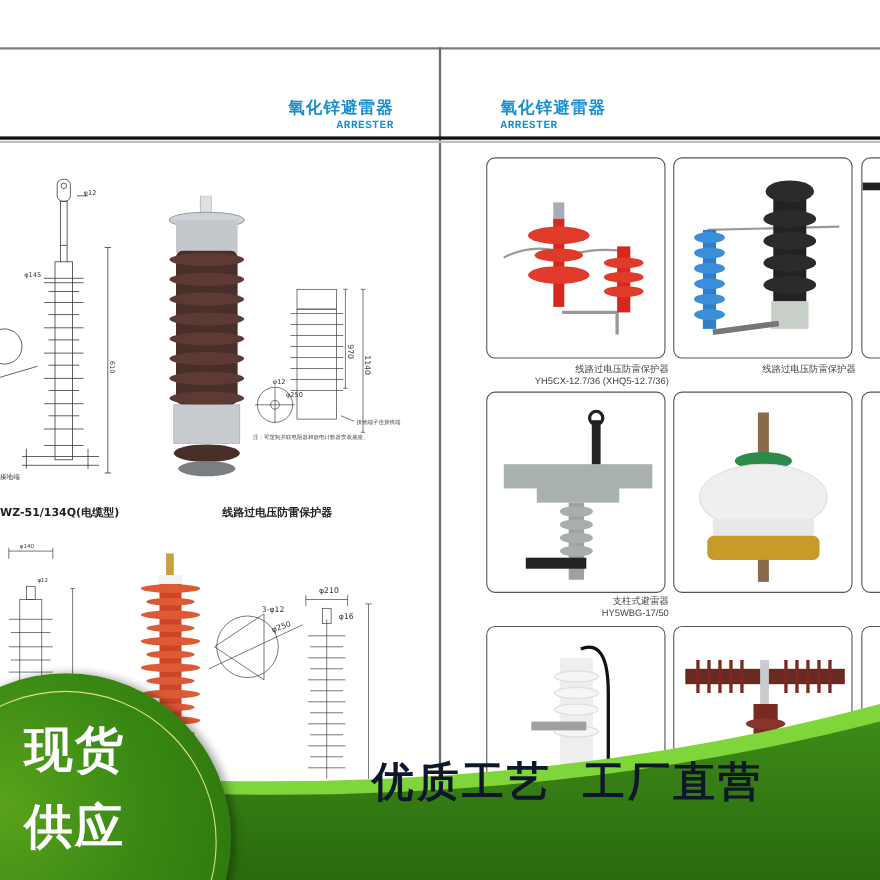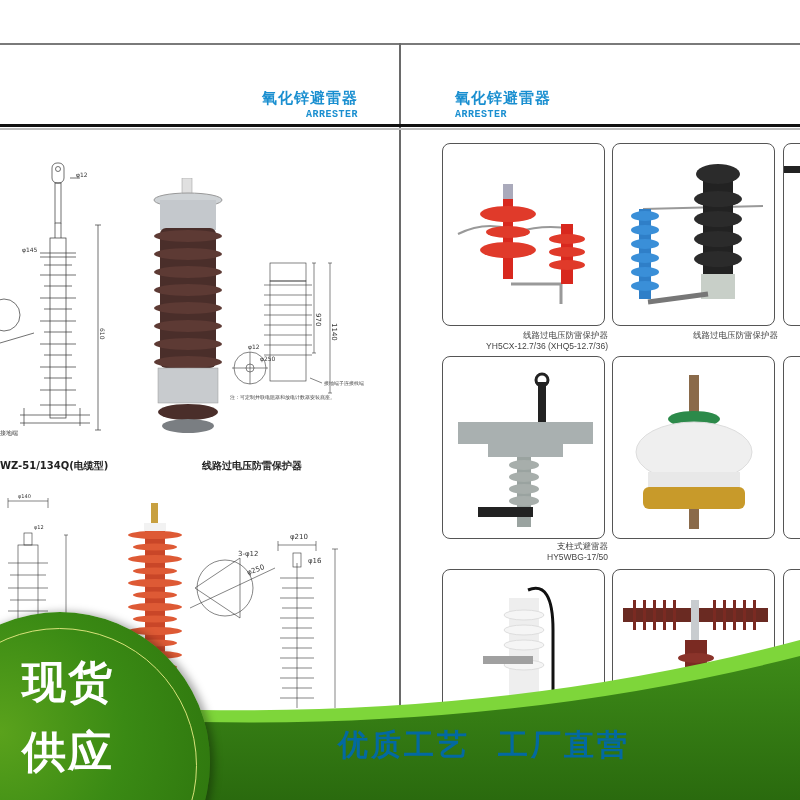--- a/index.html
+++ b/index.html
@@ -24,21 +24,21 @@
   .card { position:absolute; width:163px; height:183px; border:1px solid #555; border-radius:8px; background:#fff; box-sizing:border-box; overflow:hidden; }
   .card-caption { position:absolute; width:170px; text-align:right; font-size:8.5px; color:#444; line-height:11px; font-family:"Liberation Sans", sans-serif; }
 
   
   .banner { position:absolute; left:0; top:0; width:800px; height:800px; pointer-events:none; }
   .circle-badge { position:absolute; left:-90px; top:612px; width:300px; height:300px; border-radius:50%;
      background:radial-gradient(circle at 30% 40%, #5aa21c 0%, #3a8a14 45%, #2a6e0c 100%);
      box-shadow:4px 0 8px rgba(0,0,0,0.35); }
   .circle-ring { position:absolute; left:-78px; top:628px; width:275px; height:275px; border-radius:50%; border:1px solid #d8e27a; box-sizing:border-box; }
   .badge-text { position:absolute; left:22px; color:#fff; font-weight:bold; font-size:44px; line-height:68px; letter-spacing:2px; font-family:"DejaVu Sans", sans-serif; }
-  .slogan { position:absolute; left:338px; top:725px; color:#0369a1; font-weight:bold; font-size:30px; letter-spacing:3px; white-space:nowrap; }
+  .slogan { position:absolute; left:338px; top:686px; color:#0f172a; font-weight:bold; font-size:38px; letter-spacing:3px; white-space:nowrap; }
   .slogan span { margin-right:28px; }
 </style>
 </head>
 <body>
 
 <div class="page-frame">
   <div class="top-border"></div>
   <div class="center-divider"></div>
   <div class="header-rule"></div>
   <div class="header-rule2"></div>

